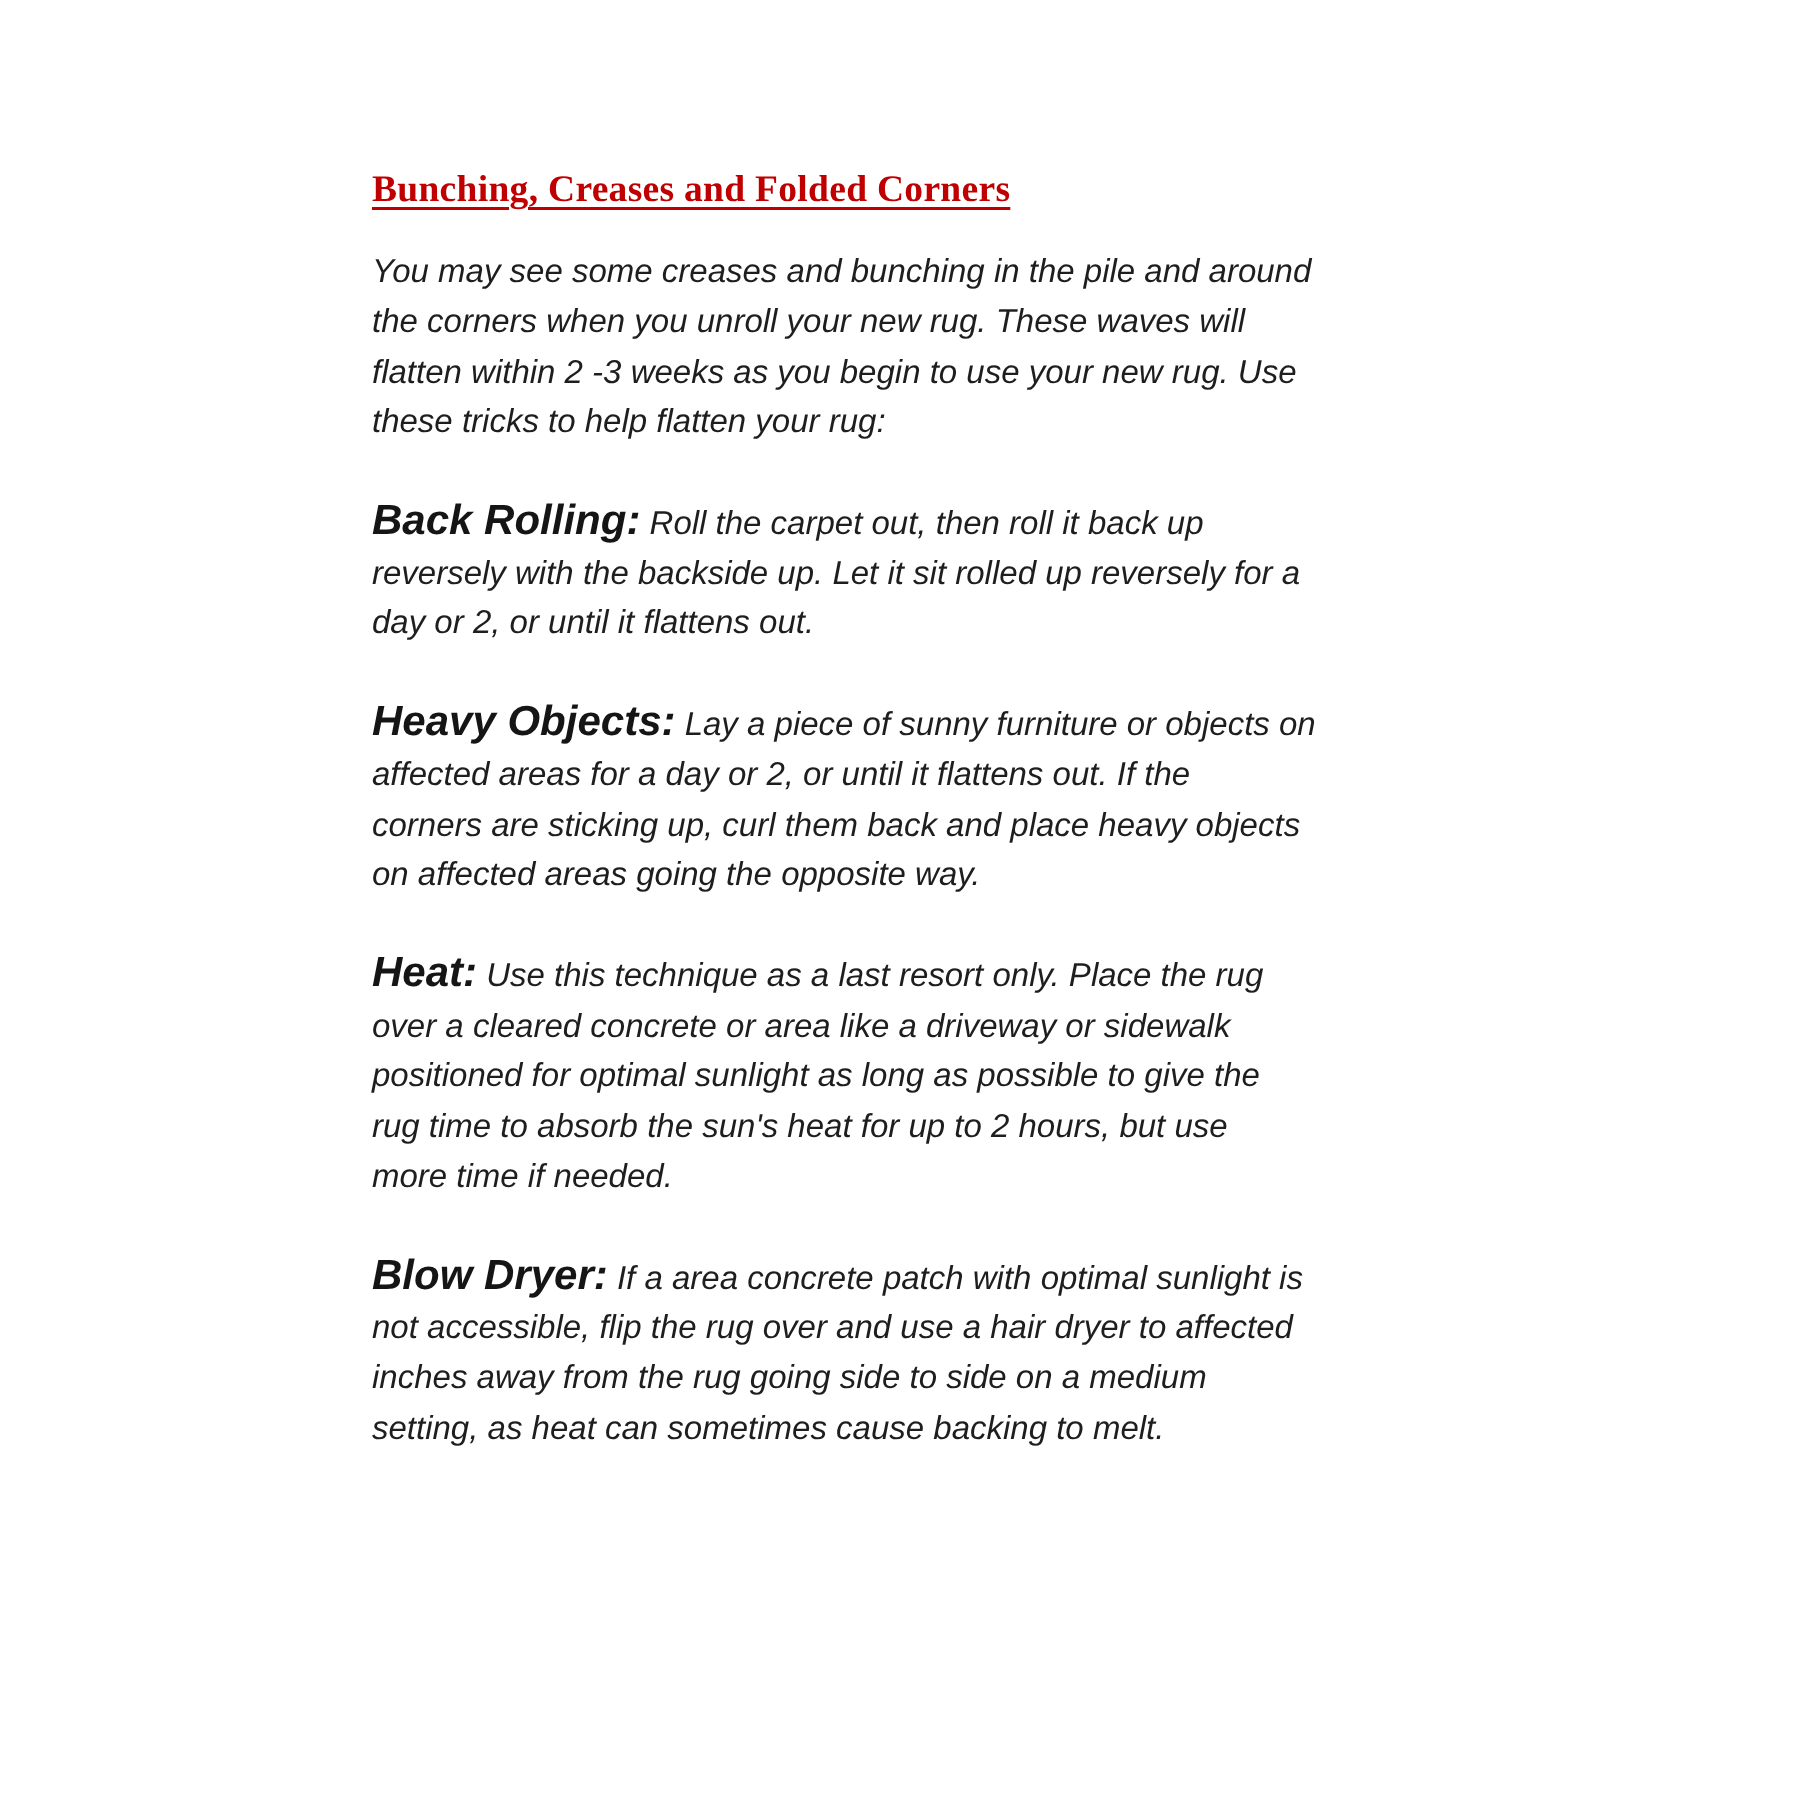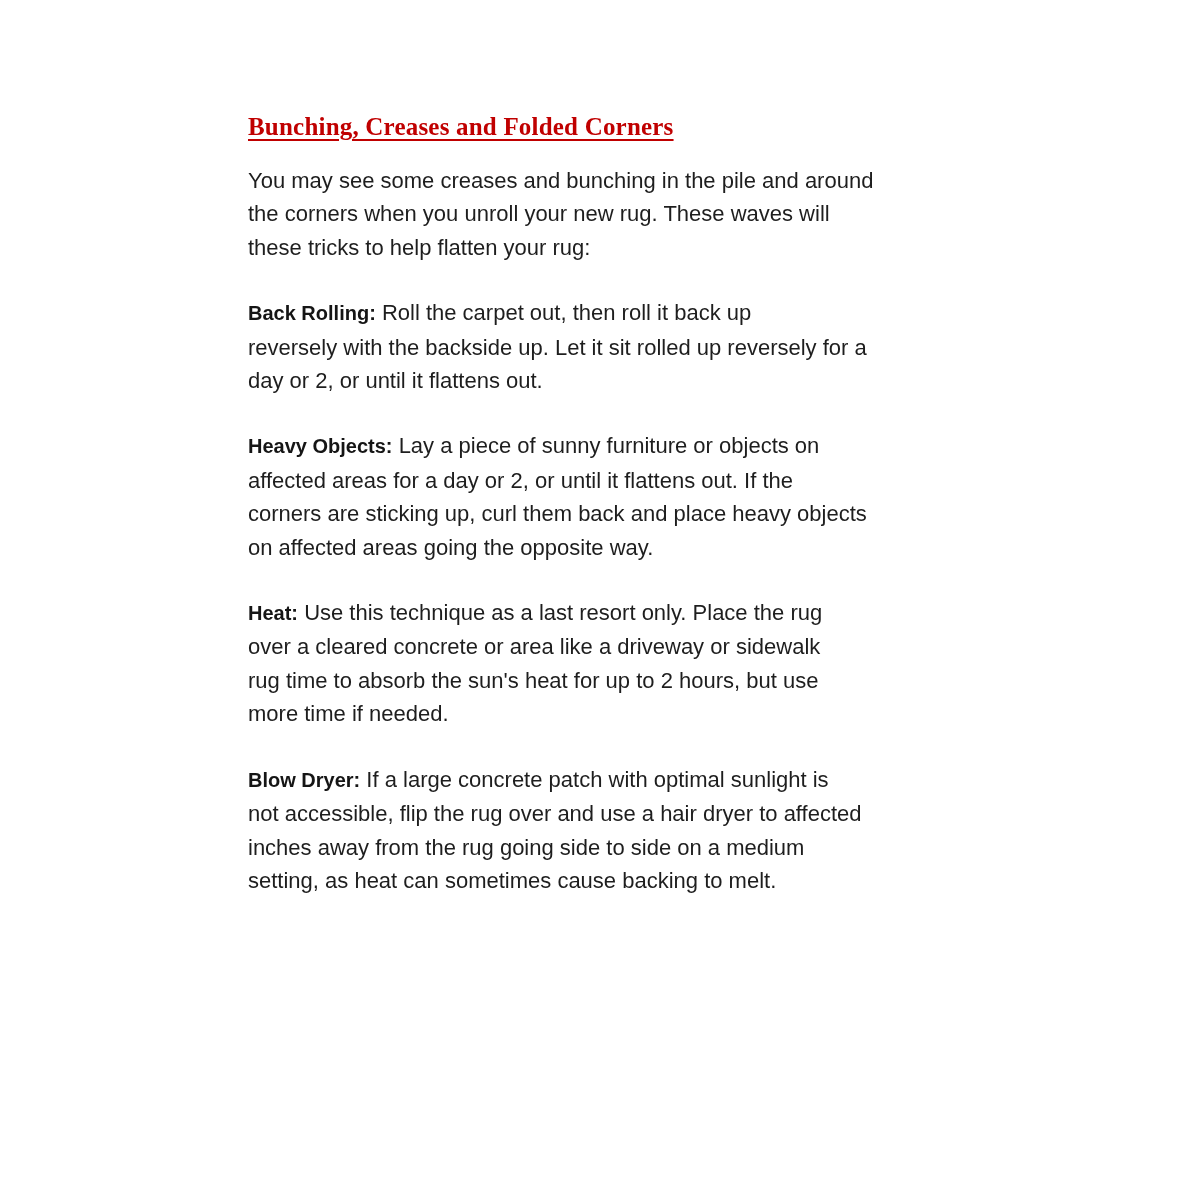--- a/index.html
+++ b/index.html
@@ -38,62 +38,65 @@
     margin: 0;
   }
   .section {
     margin-top: 32px;
   }
   .line {
     font-size: 22px;
     line-height: 33.4px;
     color: #1e1e1e;
     white-space: nowrap;
+    font-style: italic;
   }
   .lead {
     font-weight: 700;
-    font-size: 20px;
+    font-size: 28px;
     color: #151515;
   }
 </style>
 </head>
 <body>
 
 <div class="page">
   <div class="content">
 
     <h1 class="doc-title">Bunching, Creases and Folded Corners</h1>
 
     <div class="paragraph">
       <div class="line">You may see some creases and bunching in the pile and around</div>
       <div class="line">the corners when you unroll your new rug. These waves will</div>
+      <div class="line">flatten within 2 -3 weeks as you begin to use your new rug. Use</div>
       <div class="line">these tricks to help flatten your rug:</div>
     </div>
 
     <div class="section">
       <div class="line"><span class="lead">Back Rolling:</span><span> Roll the carpet out, then roll it back up</span></div>
       <div class="line">reversely with the backside up. Let it sit rolled up reversely for a</div>
       <div class="line">day or 2, or until it flattens out.</div>
     </div>
 
     <div class="section">
       <div class="line"><span class="lead">Heavy Objects:</span><span> Lay a piece of sunny furniture or objects on</span></div>
       <div class="line">affected areas for a day or 2, or until it flattens out. If the</div>
       <div class="line">corners are sticking up, curl them back and place heavy objects</div>
       <div class="line">on affected areas going the opposite way.</div>
     </div>
 
     <div class="section">
       <div class="line"><span class="lead">Heat:</span><span> Use this technique as a last resort only. Place the rug</span></div>
       <div class="line">over a cleared concrete or area like a driveway or sidewalk</div>
+      <div class="line">positioned for optimal sunlight as long as possible to give the</div>
       <div class="line">rug time to absorb the sun's heat for up to 2 hours, but use</div>
       <div class="line">more time if needed.</div>
     </div>
 
     <div class="section">
-      <div class="line"><span class="lead">Blow Dryer:</span><span> If a large concrete patch with optimal sunlight is</span></div>
+      <div class="line"><span class="lead">Blow Dryer:</span><span> If a area concrete patch with optimal sunlight is</span></div>
       <div class="line">not accessible, flip the rug over and use a hair dryer to affected</div>
       <div class="line">inches away from the rug going side to side on a medium</div>
       <div class="line">setting, as heat can sometimes cause backing to melt.</div>
     </div>
 
   </div>
 </div>
 
 </body></html>

